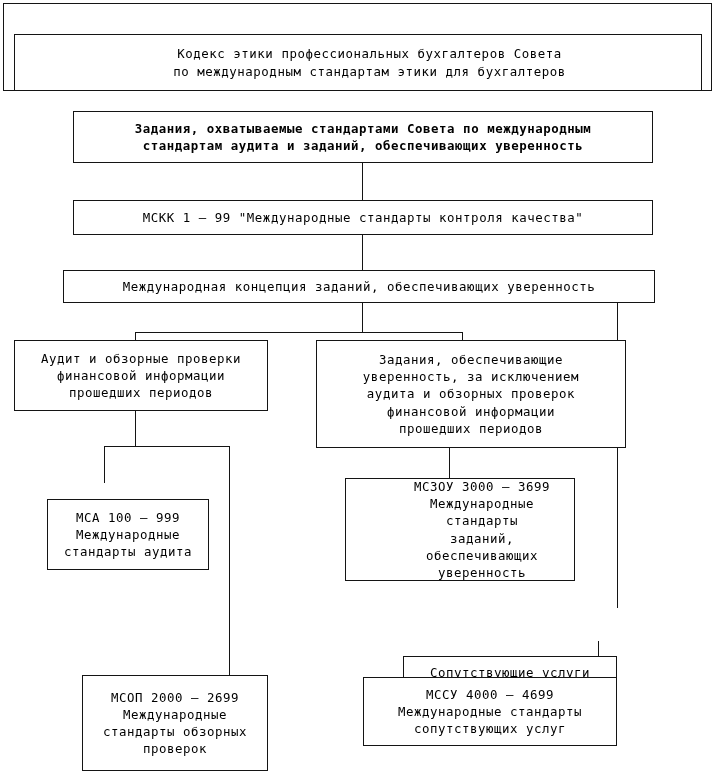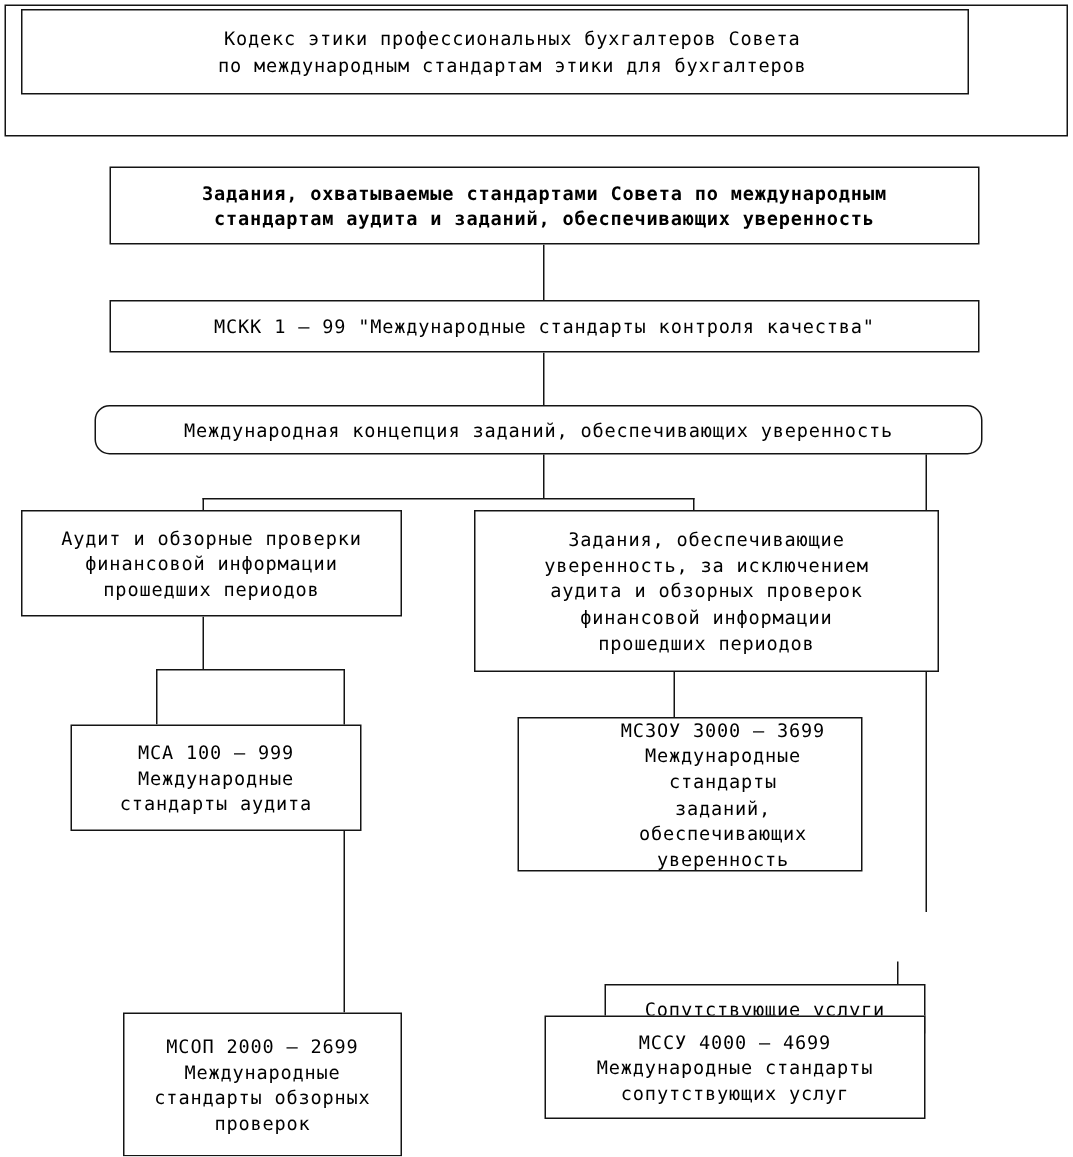--- a/index.html
+++ b/index.html
@@ -60,47 +60,47 @@
   }
 </style>
 </head>
 <body>
 
 <div id="canvas">
 
   <div class="frame" id="title-frame" style="left:3px; top:3px; width:709px; height:88px;"></div>
 
   <div id="nodes-layer">
-      <div class="box" style="left: 14px; top: 6px; width: 632px; height: 57px; padding-left: 23px;">
+      <div class="box" style="left: 14px; top: 34px; width: 688px; height: 57px; padding-left: 23px;">
         <span class="txt">Кодекс этики профессиональных бухгалтеров Совета
 по международным стандартам этики для бухгалтеров</span>
       </div>
       <div class="box" style="left: 73px; top: 111px; width: 580px; height: 52px; font-weight: bold;">
         <span class="txt">Задания, охватываемые стандартами Совета по международным
 стандартам аудита и заданий, обеспечивающих уверенность</span>
       </div>
       <div class="box" style="left: 73px; top: 200px; width: 580px; height: 35px;">
         <span class="txt">МСКК 1 – 99 "Международные стандарты контроля качества"</span>
       </div>
-      <div class="box" style="left: 63px; top: 270px; width: 592px; height: 33px; border-radius: 10px;">
+      <div class="box" style="left: 63px; top: 270px; width: 592px; height: 33px;">
         <span class="txt">Международная концепция заданий, обеспечивающих уверенность</span>
       </div>
       <div class="box" style="left: 14px; top: 340px; width: 254px; height: 71px; align-items: center;">
         <span class="txt">Аудит и обзорные проверки
 финансовой информации
 прошедших периодов</span>
       </div>
       <div class="box" style="left: 316px; top: 340px; width: 310px; height: 108px;">
         <span class="txt">Задания, обеспечивающие
 уверенность, за исключением
 аудита и обзорных проверок
 финансовой информации
 прошедших периодов</span>
       </div>
-      <div class="box" style="left: 47px; top: 483px; width: 194px; height: 71px;">
+      <div class="box" style="left: 47px; top: 499px; width: 162px; height: 71px;">
         <span class="txt">МСА 100 – 999
 Международные
 стандарты аудита</span>
       </div>
       <div class="box" style="left: 345px; top: 478px; width: 230px; height: 103px; padding-left: 44px;">
         <span class="txt">МСЗОУ 3000 – 3699
 Международные стандарты
 заданий, обеспечивающих
 уверенность</span>
       </div>

